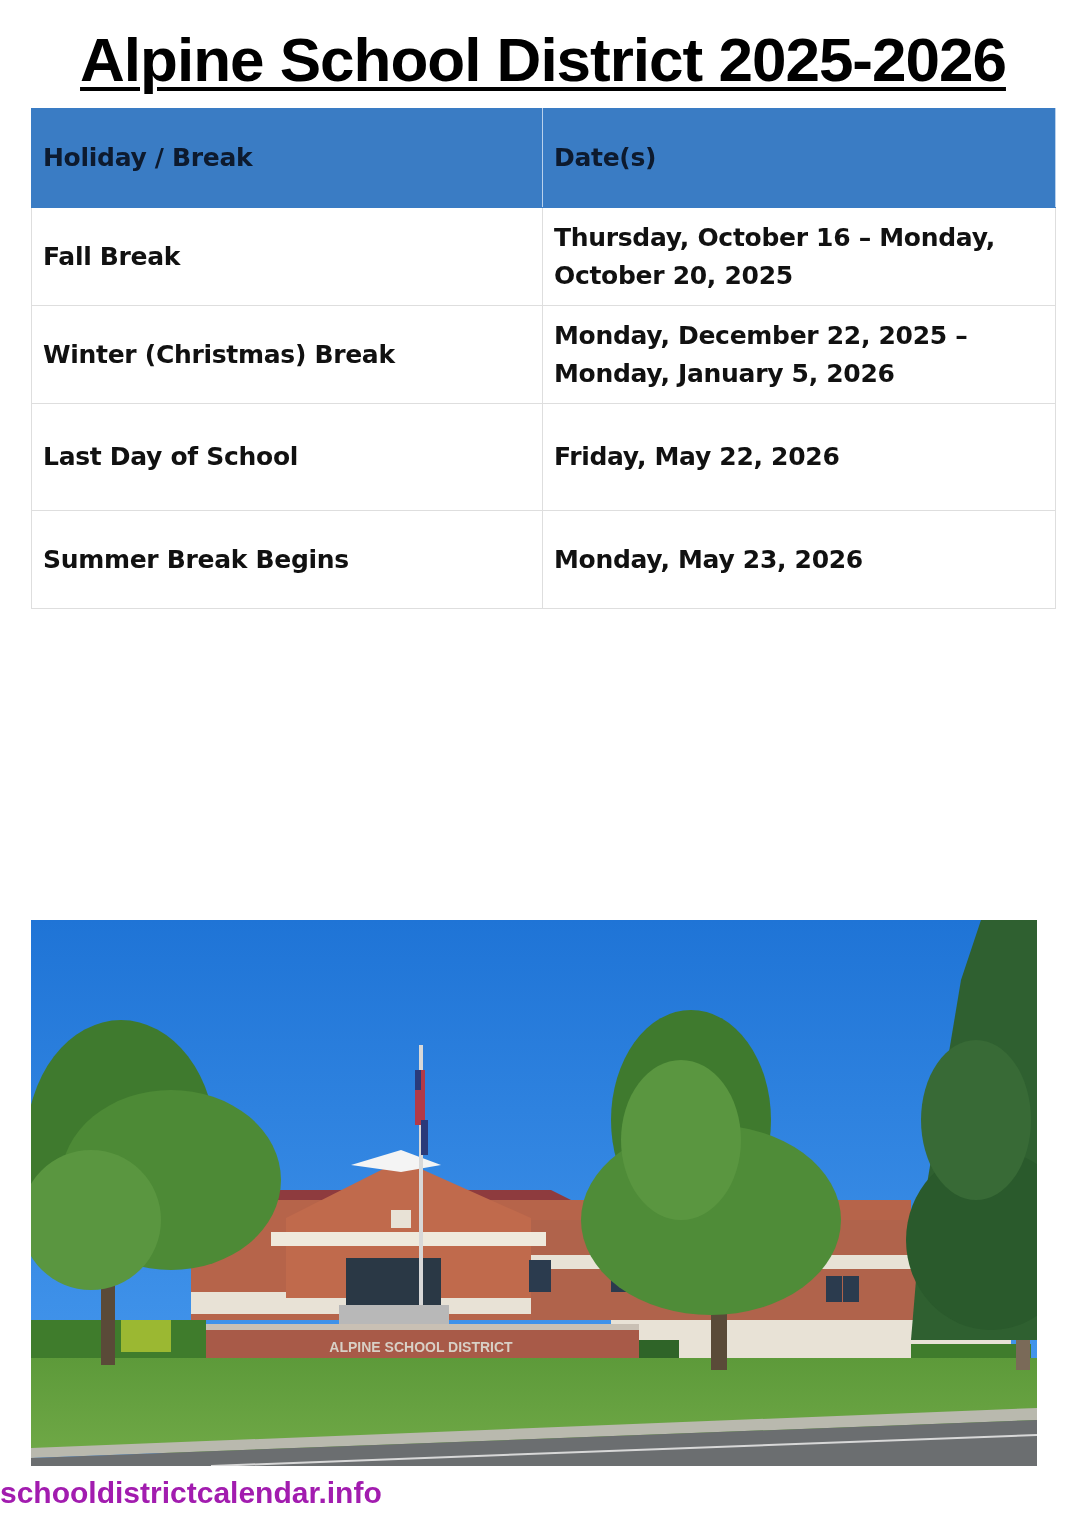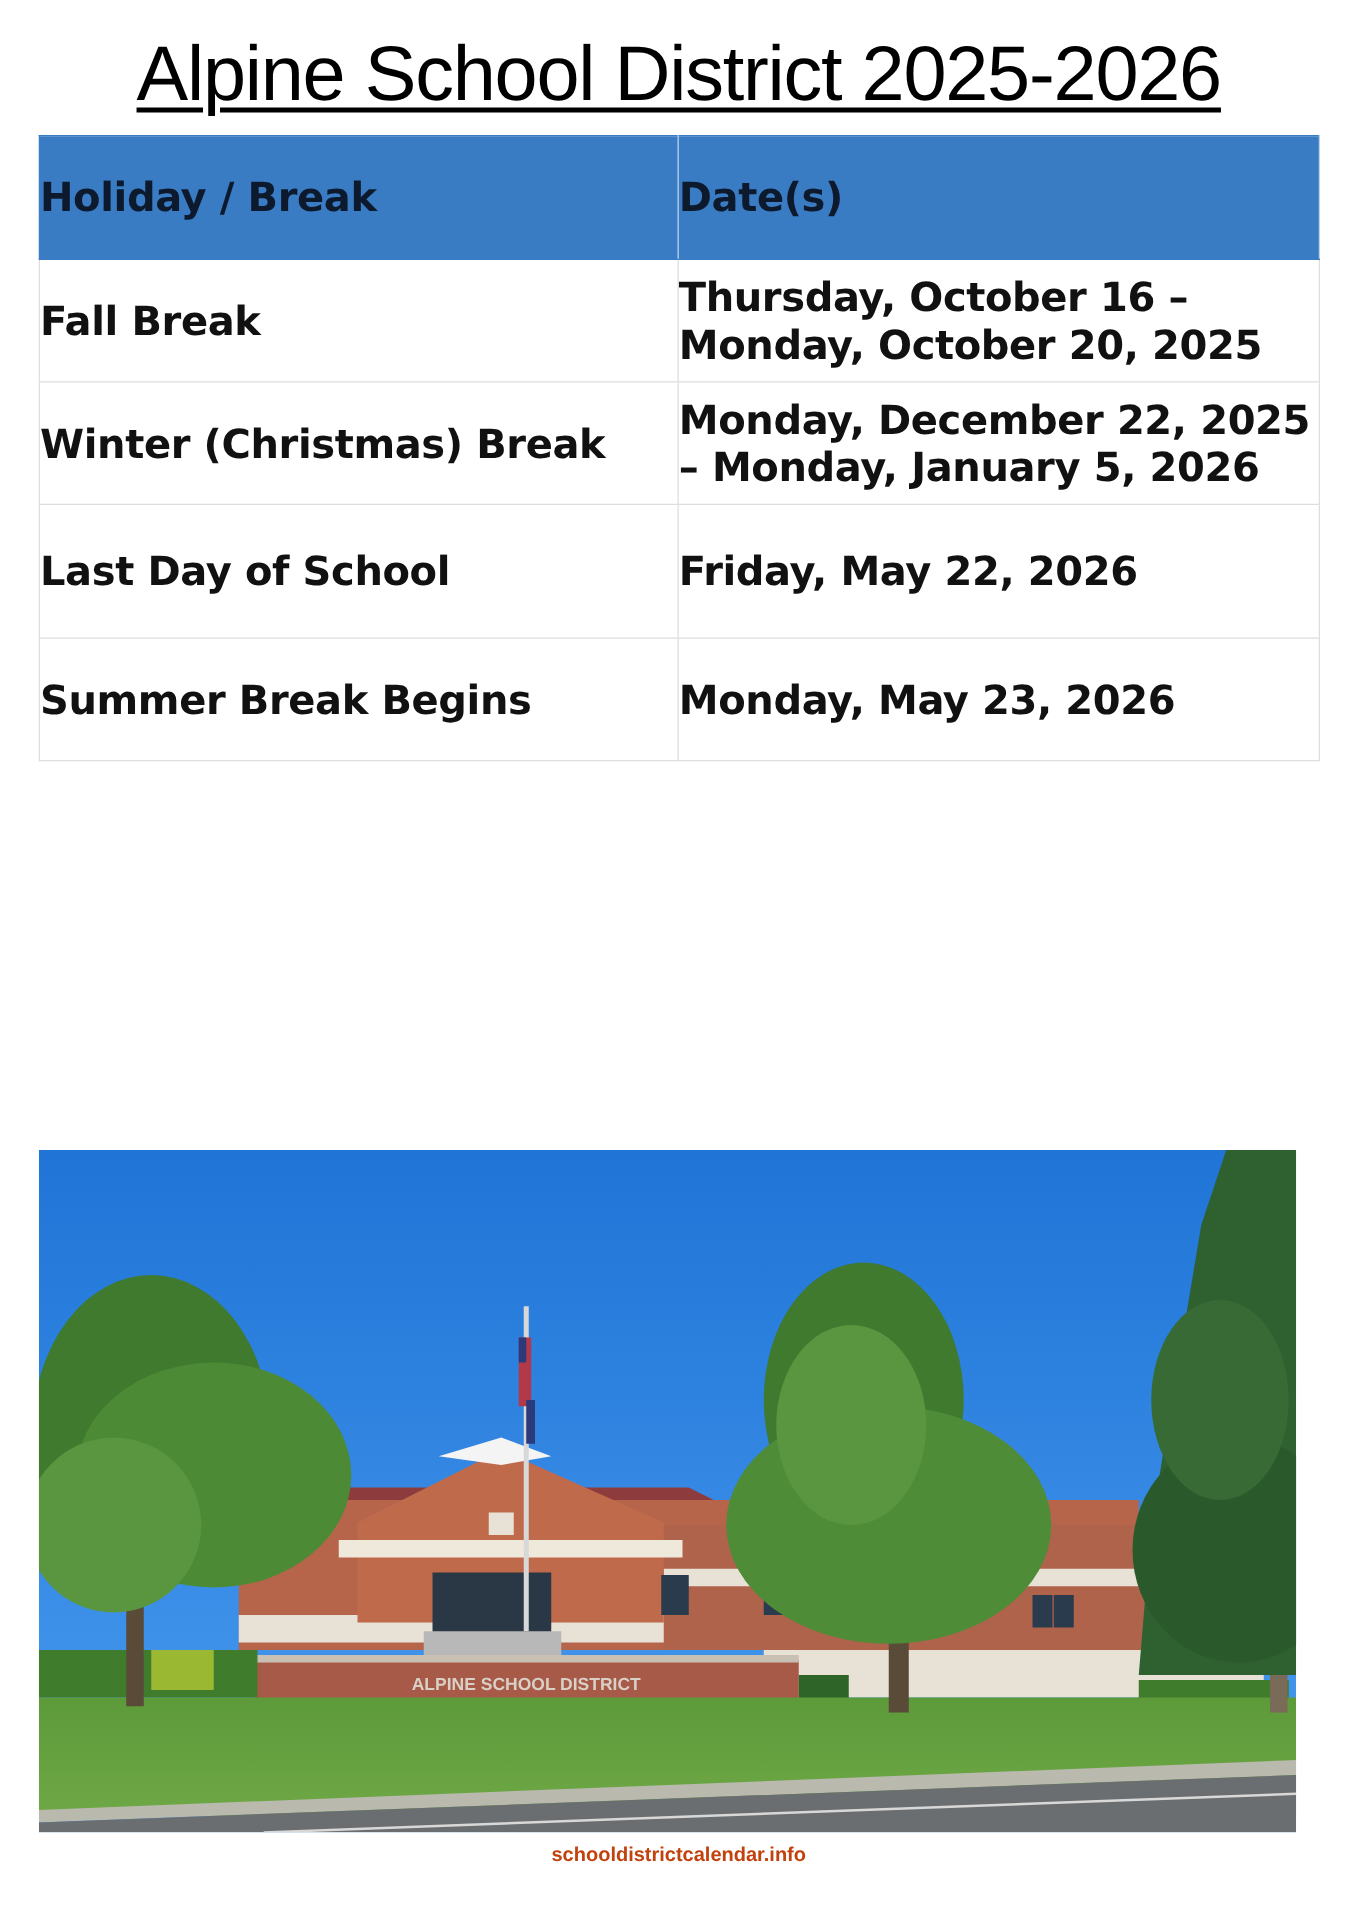--- a/index.html
+++ b/index.html
@@ -1,42 +1,42 @@
 <!DOCTYPE html>
 <html><head>
 <meta charset="utf-8">
 <style>
   html, body { margin: 0; padding: 0; background: #ffffff; }
   body { width: 1086px; height: 1536px; position: relative; overflow: hidden; font-family: "DejaVu Sans", sans-serif; }
   .title {
     position: absolute; left: 0; top: 22px; width: 1086px; text-align: center;
-    font-family: "Liberation Sans", sans-serif; font-weight: 400; font-size: 62px; letter-spacing: -1px;
+    font-family: "Liberation Sans", sans-serif; font-weight: 700; font-size: 62px; letter-spacing: -1px;
     color: #000; line-height: 76px;
   }
   .title span { text-decoration: underline; text-decoration-thickness: 4px; text-underline-offset: 6px; }
   table.cal {
     position: absolute; left: 31px; top: 108px; width: 1024px;
     border-collapse: collapse; table-layout: fixed;
   }
   table.cal th, table.cal td {
     border: 1.5px solid #dedede; text-align: left; vertical-align: middle;
-    padding: 0 0; font-family: "DejaVu Sans", sans-serif; font-weight: 700;
-    font-size: 32px; color: #111; line-height: 38px; letter-spacing: -0.3px;
+    padding: 0 11px; font-family: "DejaVu Sans", sans-serif; font-weight: 700;
+    font-size: 25px; color: #111; line-height: 38px; letter-spacing: -0.3px;
   }
   table.cal th { background: #3a7cc4; height: 98px; color: #0d1a2e; border-color: #3a7cc4; border-right: 1.5px solid #b9d1ec; }
   table.cal td { height: 97px; }
   table.cal tr.tall td { height: 106px; }
   col.c1 { width: 511px; } col.c2 { width: 513px; }
   .photo {
     position: absolute; left: 31px; top: 920px; width: 1006px; height: 546px; overflow: hidden;
   }
   .photo svg { display: block; }
   .footer {
-    position: absolute; left: 0; top: 1476px; width: 1086px; text-align: center;
-    font-family: "Liberation Sans", sans-serif; font-weight: 700; font-size: 16px; color: #c2410c;
+    position: absolute; left: 0; top: 1476px; width: 1086px; 
+    font-family: "Liberation Sans", sans-serif; font-weight: 700; font-size: 30px; color: #a21caf;
   }
 </style>
 </head>
 <body>
 
 <div class="title"><span>Alpine School District 2025-2026</span></div>
 
 <table class="cal">
   <colgroup>
       <col class="c1">

